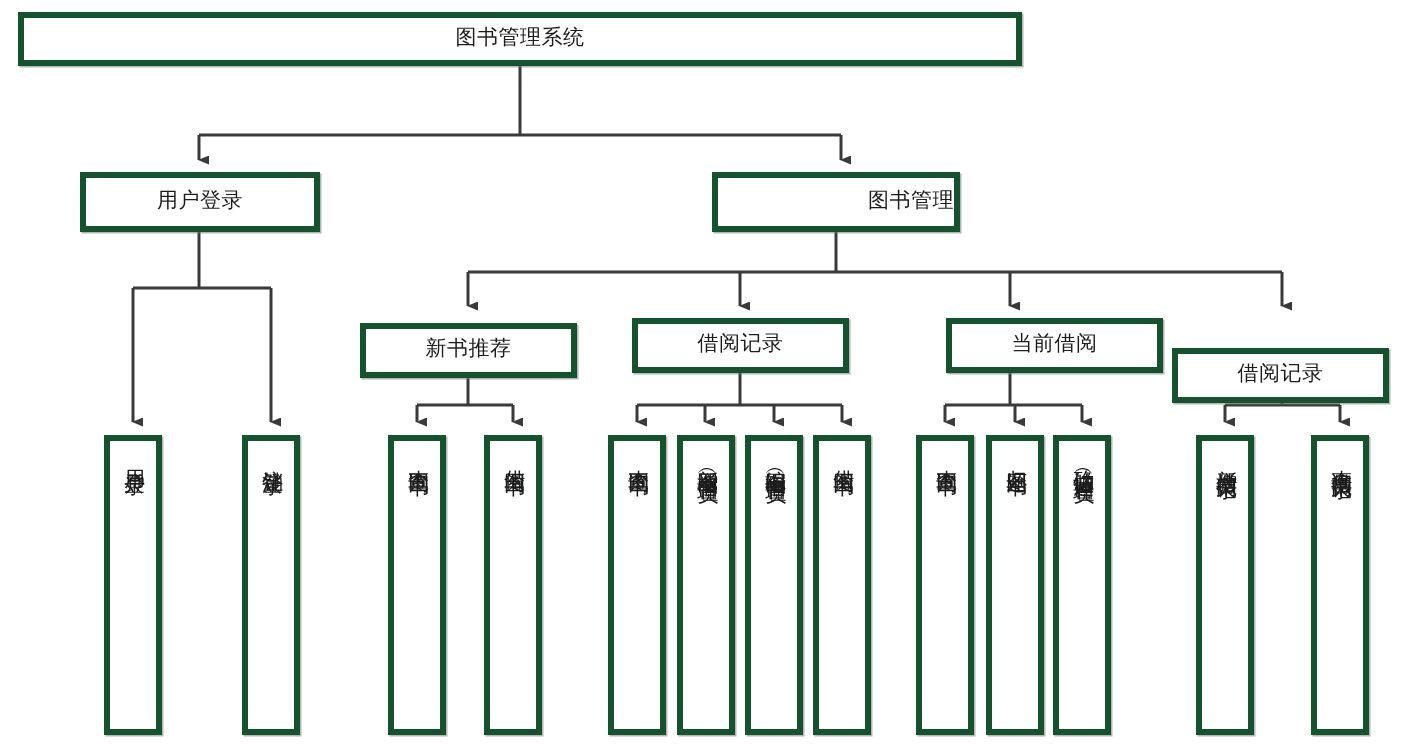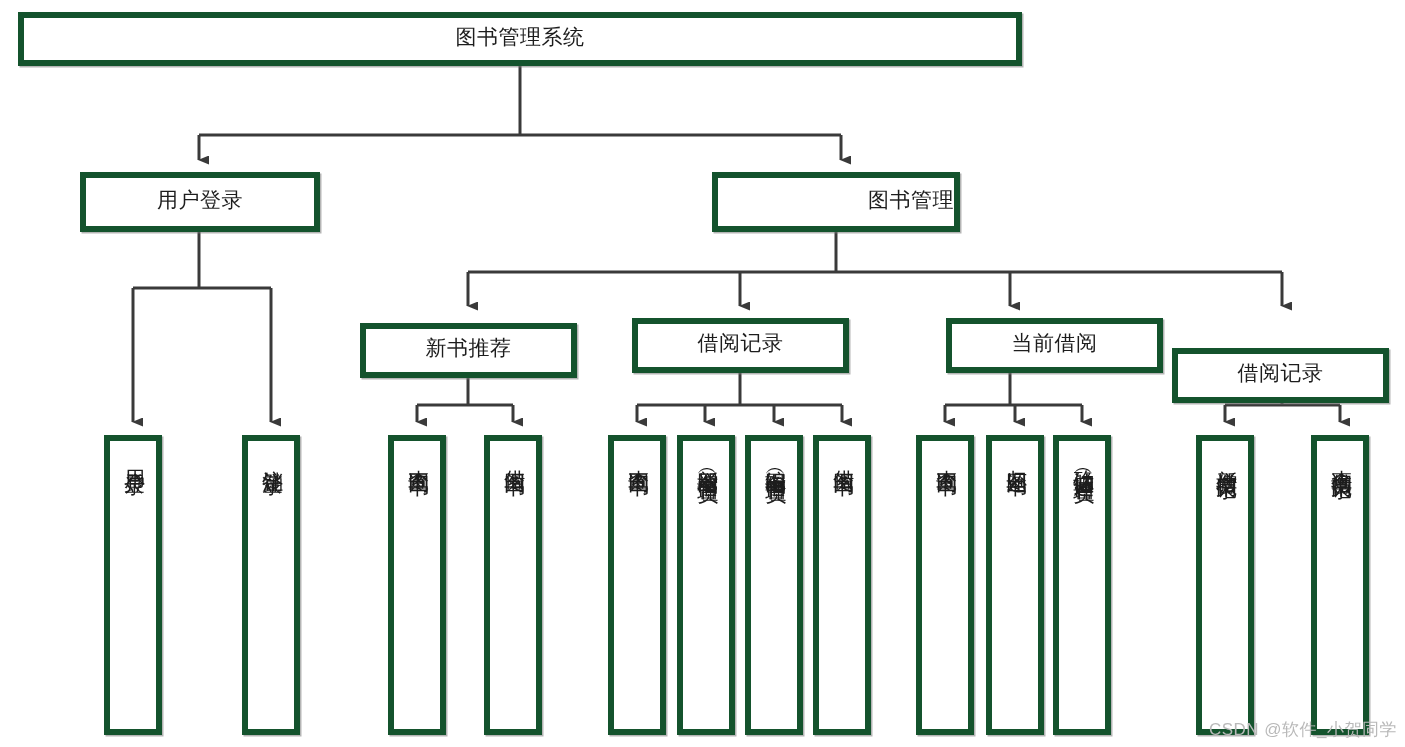--- a/index.html
+++ b/index.html
@@ -183,14 +183,13 @@
     <span class="node-label">确认归还（管理员）</span>
   </div>
 
   <div class="node leaf" style="left:1196px; top:435px; width:58px; height:300px;">
     <span class="node-label">新增借阅记录</span>
   </div>
   <div class="node leaf" style="left:1311px; top:435px; width:58px; height:300px;">
     <span class="node-label">查询借阅记录</span>
   </div>
 
-  <div class="watermark">CSDN @软件_小贺同学</div>
 </div>
 
 </body></html>

